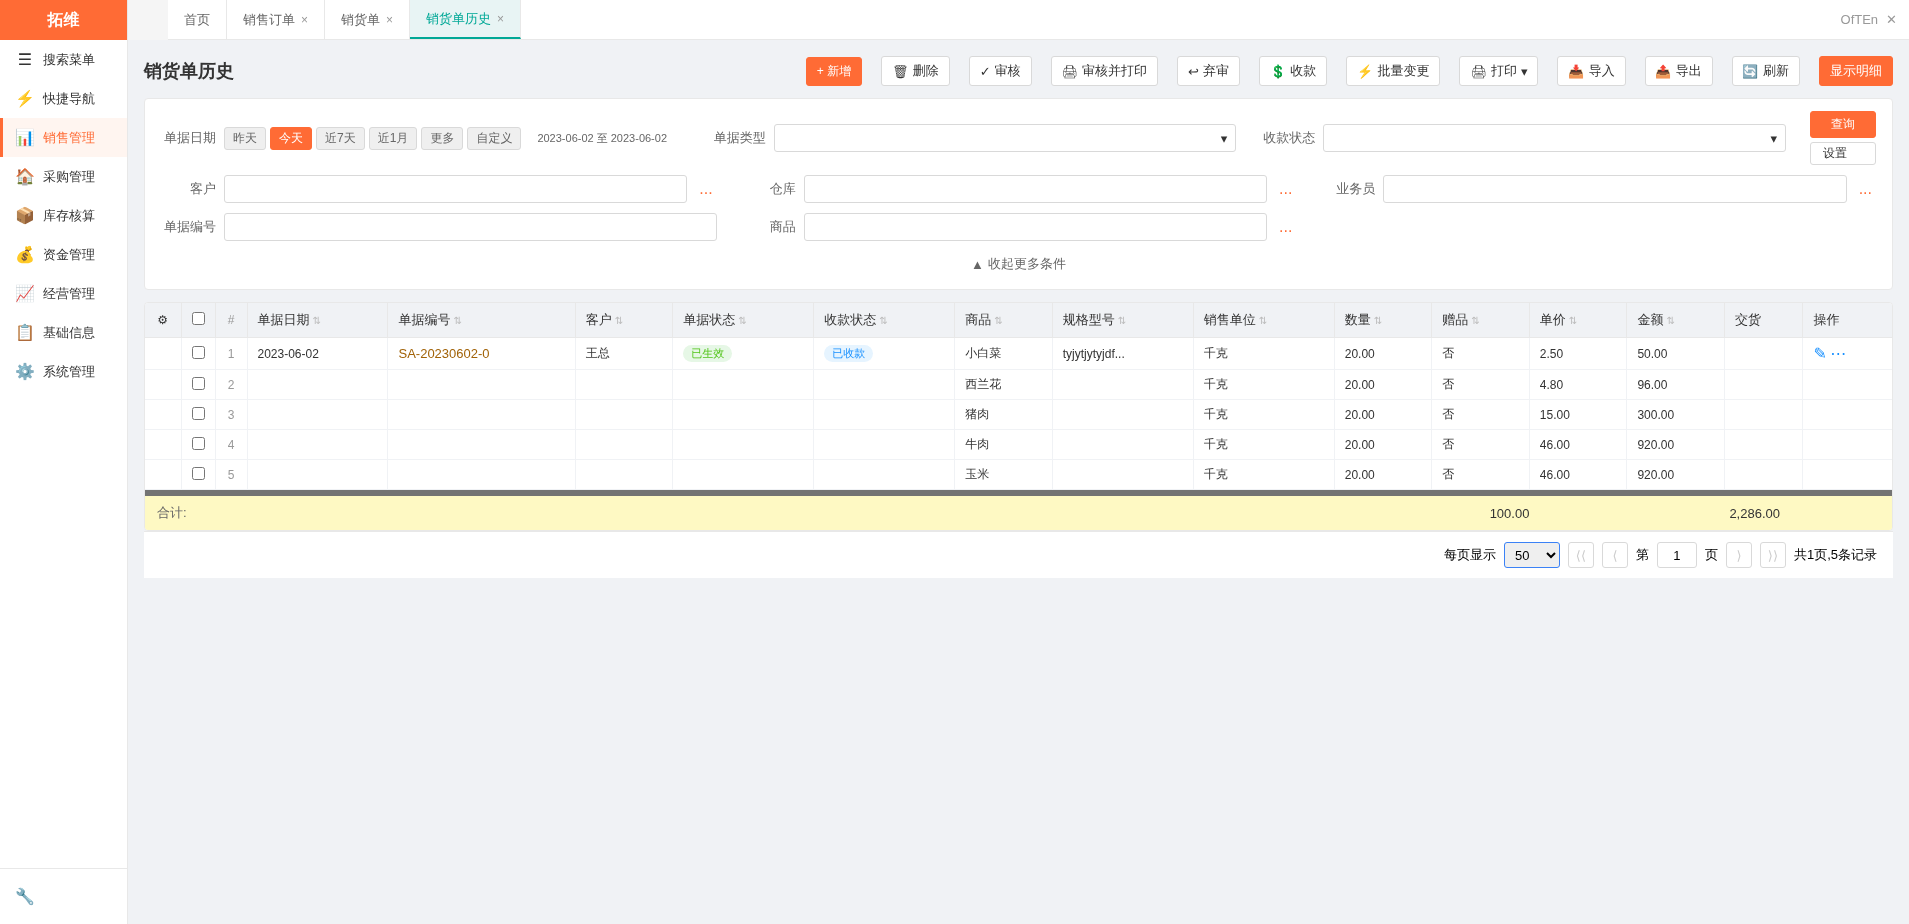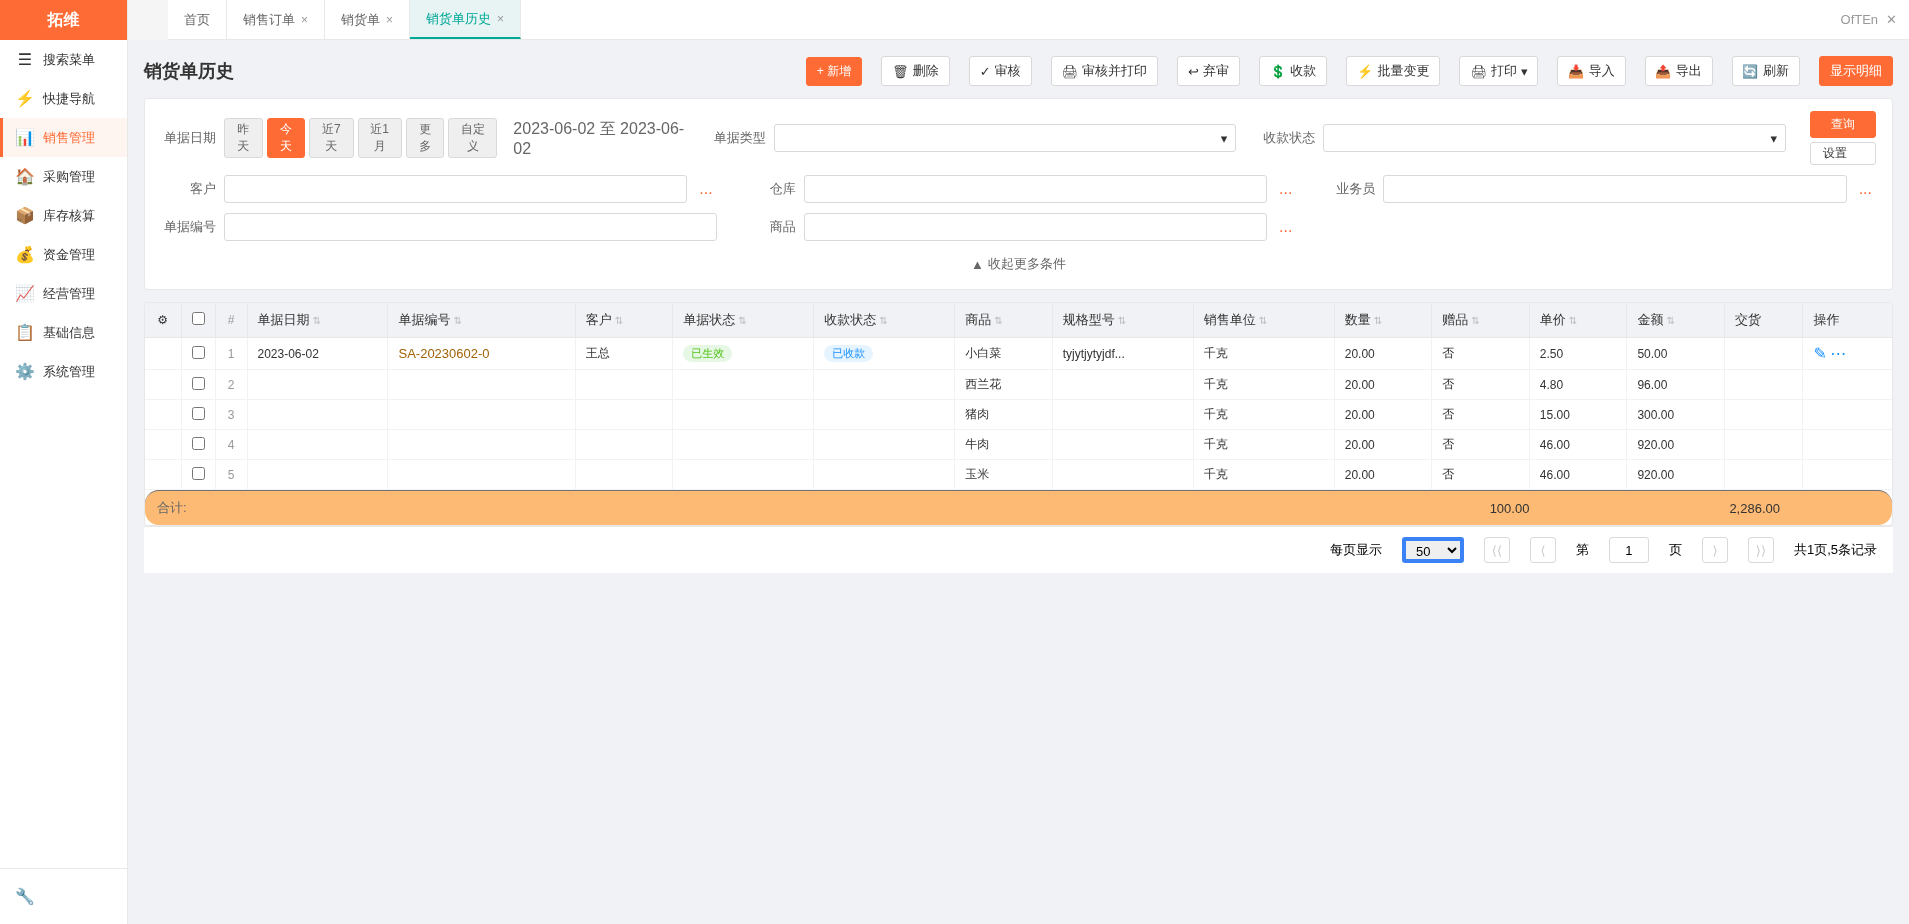--- a/index.html
+++ b/index.html
@@ -187,21 +187,21 @@
       color: #666;
       font-size: 12px;
     }
     .date-btn.active {
       background: #ff6b35;
       border-color: #ff6b35;
       color: #fff;
     }
     .date-range {
       color: #666;
-      font-size: 16px;
+      font-size: 11px;
     }
     .collapse-btn {
       display: flex;
       align-items: center;
       justify-content: center;
       gap: 4px;
       color: #666;
       cursor: pointer;
       font-size: 12px;
       padding: 4px 0;
@@ -261,43 +261,42 @@
     }
     .badge-green { background: #e6f7e6; color: #52c41a; }
     .badge-blue { background: #e6f4ff; color: #1890ff; }
     .link { color: #a16207; cursor: pointer; }
 
     
     .table-footer {
       display: flex;
       align-items: center;
       padding: 8px 12px;
-      background: #fdba74;
-      border-top: 1px solid #737373;
+      background: #fef9c3;
+      border-top: 6px solid #737373;
       font-size: 13px;
       color: #333;
-      border-radius: 14px;
     }
     .footer-label { margin-right: 12px; color: #666; }
     .footer-total { font-weight: 500; }
     .footer-spacer { flex: 1; }
 
     
     .pagination {
       display: flex;
       align-items: center;
       justify-content: flex-end;
       padding: 10px 16px;
       background: #fff;
       border-top: 1px solid #e8e8e8;
-      gap: 20px;
+      gap: 8px;
       font-size: 13px;
     }
     .page-size-select {
-      border: 4px solid #3b82f6;
+      border: 1px solid #3b82f6;
       border-radius: 3px;
       padding: 2px 6px;
       height: 26px;
     }
     .page-btn {
       width: 26px;
       height: 26px;
       border: 1px solid #d9d9d9;
       border-radius: 3px;
       background: #fff;

